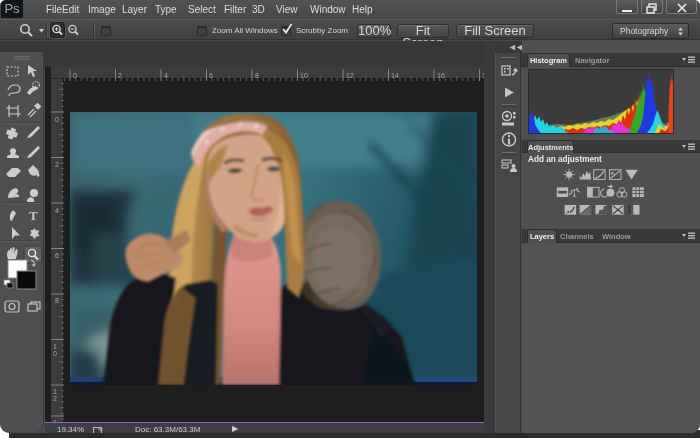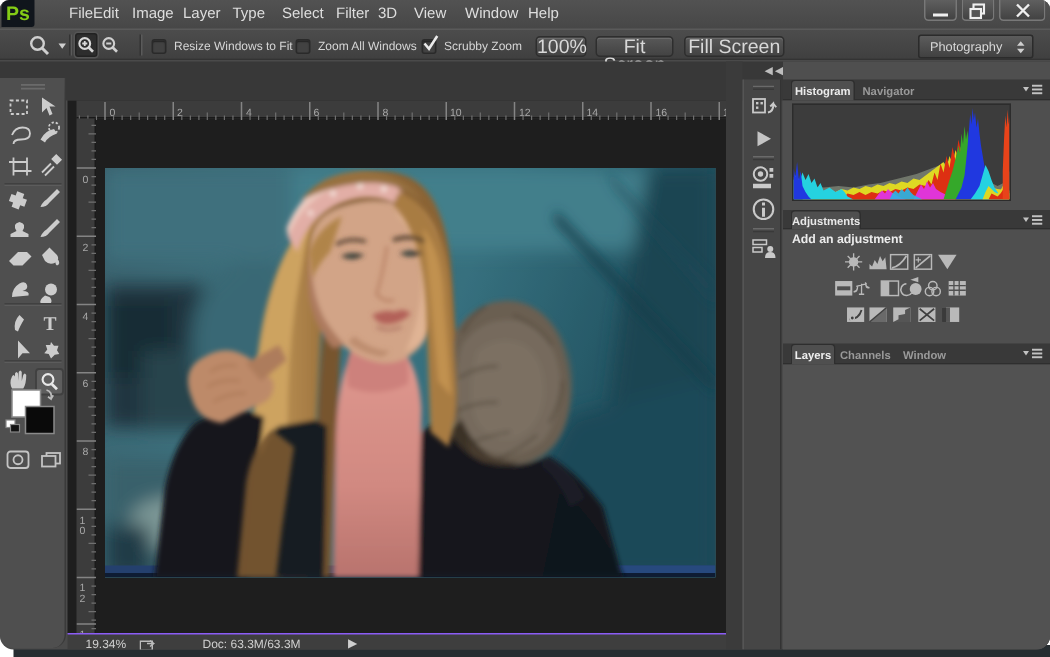--- a/index.html
+++ b/index.html
@@ -3,21 +3,21 @@
 <meta charset="utf-8">
 <style>
   html,body{margin:0;padding:0;background:#fff;width:700px;height:438px;overflow:hidden;}
   *{box-sizing:border-box;}
   body{font-family:"Liberation Sans", sans-serif;}
   .abs{position:absolute;}
   #win{position:absolute;left:0;top:0;width:700px;height:433px;background:#4a4a4a;border-radius:6px 6px 9px 9px;overflow:hidden;}
   #bstrip{position:absolute;left:9px;top:430px;width:691px;height:8px;background:#272d31;z-index:0;}
   
   #menubar{position:absolute;left:0;top:0;width:700px;height:19px;background:linear-gradient(#525252,#474747);}
-  #pslogo{position:absolute;left:1px;top:0px;width:22px;height:18px;background:#10151c;color:#84cc16;font-size:13px;font-weight:bold;text-align:center;line-height:18px;border-radius:5px 0 2px 0;}
+  #pslogo{position:absolute;left:1px;top:0px;width:22px;height:18px;background:#10151c;color:#a3a3a3;font-size:13px;font-weight:normal;text-align:center;line-height:18px;border-radius:5px 0 2px 0;}
   .menu{position:absolute;top:0;height:19px;line-height:19px;color:#dedede;font-size:10px;}
   
   .wbtn{position:absolute;top:0px;height:14px;background:linear-gradient(#5f5f5f,#424242);border:1px solid #787878;border-top:none;color:#efefef;text-align:center;}
   
   #optbar{position:absolute;left:0;top:19px;width:700px;height:21px;background:linear-gradient(#4c4c4c,#404040);border-top:1px solid #5a5a5a;border-bottom:1px solid #333;}
   .vsep{position:absolute;top:3px;height:14px;width:1px;background:#333;box-shadow:1px 0 0 #5a5a5a;}
   .cb{position:absolute;top:6px;width:10px;height:10px;background:#424242;border:1px solid #2a2a2a;border-radius:2px;box-shadow:inset 0 1px 1px rgba(0,0,0,.5);}
   .cblab{position:absolute;top:0;height:21px;line-height:21px;font-size:8px;color:#d6d6d6;}
   .obtn{position:absolute;top:4px;height:14px;background:linear-gradient(#585858,#434343);border:1px solid #2e2e2e;border-radius:3px;color:#d8d8d8;font-size:13px;text-align:center;line-height:12px;box-shadow:inset 0 1px 0 #6a6a6a;}
   
@@ -83,31 +83,30 @@
       <line x1="5.5" y1="3.3" x2="5.5" y2="6.7" stroke="#d8d8d8" stroke-width="1.2"></line>
       <line x1="8" y1="7.5" x2="11" y2="10.5" stroke="#d8d8d8" stroke-width="1.8"></line>
     </svg>
     <svg class="abs" style="left:67px;top:4px;" width="13" height="13" viewBox="0 0 13 13">
       <circle cx="5.5" cy="5" r="3.6" fill="none" stroke="#cfcfcf" stroke-width="1.4"></circle>
       <line x1="3.8" y1="5" x2="7.2" y2="5" stroke="#cfcfcf" stroke-width="1.2"></line>
       <line x1="8" y1="7.5" x2="11" y2="10.5" stroke="#cfcfcf" stroke-width="1.8"></line>
     </svg>
     <div class="vsep" style="left:93px;"></div>
     <div class="cb" style="left:101px;"></div>
-    <span class="cblab" style="left:116px;">Resize Windows to Fit</span>
     <div class="cb" style="left:197px;"></div>
     <span class="cblab" style="left:212px;">Zoom All Windows</span>
     <div class="cb" style="left:281px;"></div>
     <svg class="abs" style="left:280px;top:2px;" width="13" height="13">
         <path d="M3 7 L6 10.5 L11.5 2" fill="none" stroke="#ebebeb" stroke-width="1.7"></path>
       </svg>
     <span class="cblab" style="left:296px;">Scrubby Zoom</span>
     <div class="obtn" style="left:357px;width:34px;">100%</div>
     <div class="obtn" style="left:397px;width:52px;text-align:center;">Fit Screen</div>
-    <div class="obtn" style="left:456px;width:67px;">Fill Screen</div>
+    <div class="obtn" style="left:456px;width:78px;">Fill Screen</div>
     <div class="abs" style="left:612px;top:3px;width:77px;height:16px;background:linear-gradient(#5c5c5c,#414141);border:1px solid #2b2b2b;border-radius:2px;color:#dadada;font-size:8.5px;line-height:15px;padding-left:7px;">Photography
       <svg class="abs" style="right:4px;top:3px;" width="7" height="9">
           <path d="M1 3.5 L3.5 0.5 L6 3.5 Z M1 5.5 L3.5 8.5 L6 5.5 Z" fill="#cfcfcf"></path>
         </svg>
     </div>
   </div>
 
   <div id="midstrip"></div>
 
   <div id="docarea">

